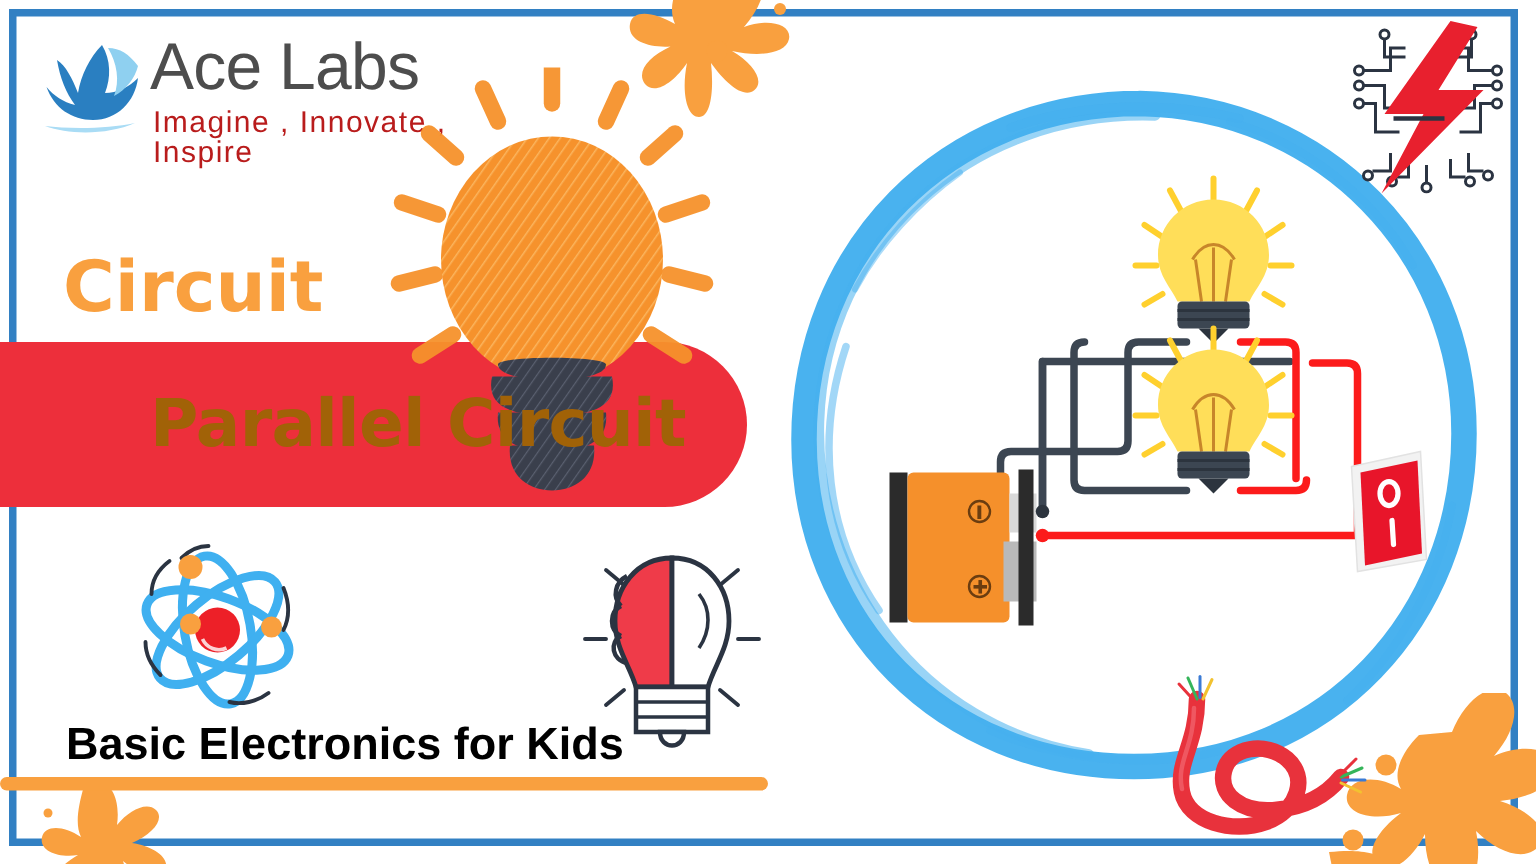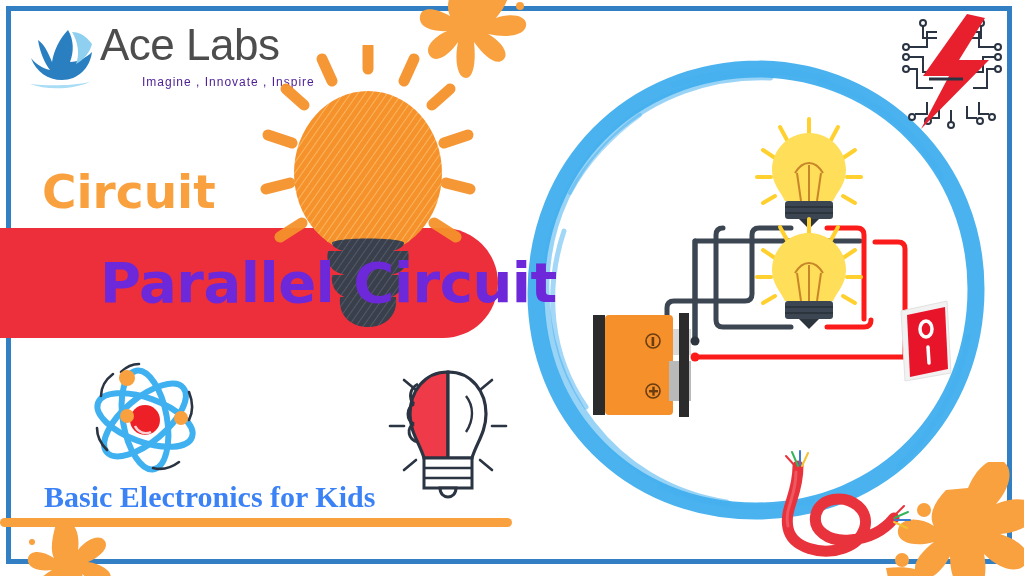--- a/index.html
+++ b/index.html
@@ -12,43 +12,43 @@
 
   
   .splat{position:absolute;z-index:3;}
   .splat svg{display:block;}
 
   
   .logo{position:absolute;left:28px;top:22px;width:300px;height:78px;z-index:6;}
   .logo-bird{position:absolute;left:0;top:6px;width:68px;height:62px;}
   .logo-name{position:absolute;left:72px;top:0px;font-size:44px;line-height:46px;
              font-weight:400;color:#4d4d4d;letter-spacing:-0.5px;font-family:"Liberation Sans",sans-serif;}
-  .logo-tag{position:absolute;left:74px;top:50px;font-size:12px;line-height:20px;color:#4c1d95;
-            letter-spacing:1px;font-family:"Liberation Sans",sans-serif;margin-left:40px;}
+  .logo-tag{position:absolute;left:74px;top:50px;font-size:20px;line-height:20px;color:#b91c1c;
+            letter-spacing:1px;font-family:"Liberation Sans",sans-serif;}
 
   
   .learning{position:absolute;left:42px;top:165px;font-size:47px;line-height:54px;
             font-weight:bold;color:#f9a03f;z-index:6;font-family:"DejaVu Sans",sans-serif;}
   .banner{position:absolute;left:-60px;top:228px;width:558px;height:110px;background:#ed2f3b;
           border-radius:0 55px 55px 0;z-index:5;}
-  .banner-text{position:absolute;left:100px;top:245px;font-size:56px;line-height:76px;
-               font-weight:bold;color:#6d28d9;letter-spacing:-0.5px;z-index:7;
+  .banner-text{position:absolute;left:100px;top:245px;font-size:44px;line-height:76px;
+               font-weight:bold;color:#a16207;letter-spacing:-0.5px;z-index:7;
                font-family:"DejaVu Sans",sans-serif;}
 
   
   .sketchbulb{position:absolute;left:252px;top:45px;width:230px;height:290px;z-index:6;}
 
   
   .atom{position:absolute;left:83px;top:358px;width:125px;height:125px;z-index:6;}
   .brainbulb{position:absolute;left:388px;top:362px;width:120px;height:148px;z-index:6;}
 
   
   .subtitle{position:absolute;left:44px;top:478px;font-size:30px;line-height:38px;
-            font-weight:bold;color:#3b82f6;letter-spacing:0px;z-index:6;
-            font-family:Liberation Serif, serif;}
+            font-weight:bold;color:#000000;letter-spacing:0px;z-index:6;
+            font-family:Liberation Sans, sans-serif;}
   .rule{position:absolute;left:0px;top:518px;width:512px;height:9px;background:#f9a03f;
         border-radius:5px;z-index:6;}
 
   
   .circle-brush{position:absolute;left:520px;top:55px;width:470px;height:470px;z-index:1;}
   .circuit{position:absolute;left:575px;top:115px;width:400px;height:330px;z-index:4;}
   .bolt{position:absolute;left:893px;top:14px;width:118px;height:115px;z-index:6;}
   .cable{position:absolute;left:768px;top:448px;width:160px;height:115px;z-index:6;}
 </style>
 </head>

